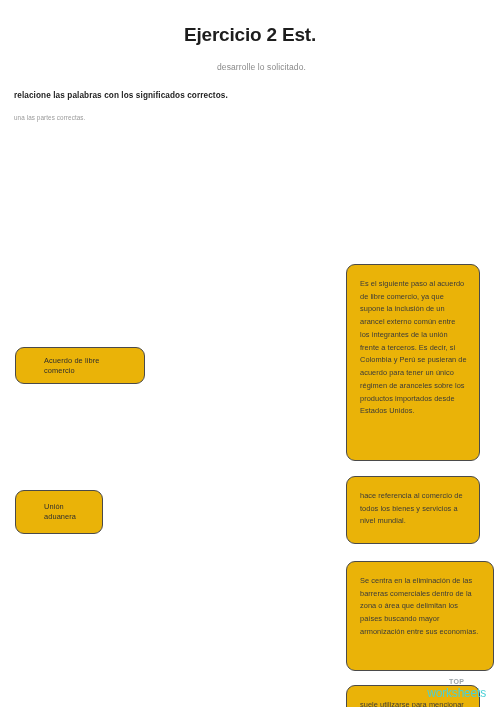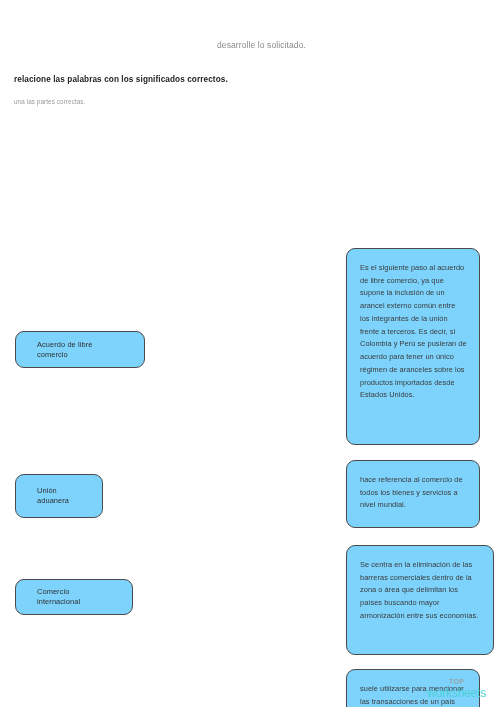--- a/index.html
+++ b/index.html
@@ -34,21 +34,21 @@
     font-size: 8.5px;
     color: #8a8a8a;
     margin-top: 16px;
     letter-spacing: 0.1px;
     padding-left: 23px;
   }
 
   
   .instructions {
     padding-left: 14px;
-    margin-top: 25px;
+    margin-top: 19px;
   }
 
   .instruction-main {
     font-size: 8.2px;
     font-weight: bold;
     color: #1d1d1d;
     letter-spacing: 0.1px;
   }
 
   .instruction-sub {
@@ -62,27 +62,27 @@
   .match-area {
     position: relative;
     width: 500px;
     height: 520px;
   }
 
   .match-box {
     position: absolute;
     border: 1.2px solid #4a4a4a;
     border-radius: 9px;
-    background: #7dd3fc;
+    background: #eab308;
     display: flex;
     align-items: center;
   }
 
   .term-box {
-    padding: 0 21px;
+    padding: 0 28px;
   }
 
   .term-label {
     font-size: 7.4px;
     color: #2e2e2e;
     letter-spacing: 0.1px;
     line-height: 1.3;
   }
 
   .def-box {
@@ -117,41 +117,39 @@
     font-size: 12px;
     color: #49d0d6;
     letter-spacing: -0.2px;
     margin-top: 2px;
   }
 </style>
 </head>
 <body>
 
 <div class="worksheet-header">
+  <div class="worksheet-title">Ejercicio 2 Est.</div>
   <div class="worksheet-subtitle">desarrolle lo solicitado.</div>
 </div>
 
 <div class="instructions">
   <div class="instruction-main">relacione las palabras con los significados correctos.</div>
   <div class="instruction-sub">una las partes correctas.</div>
 </div>
 
 <div class="match-area">
 
   <div class="match-box term-box" style="left:15px; top:226px; width:130px; height:37px;">
     <span class="term-label">Acuerdo de libre comercio</span>
   </div>
 
   <div class="match-box term-box" style="left:15px; top:369px; width:88px; height:44px;">
     <span class="term-label">Unión aduanera</span>
   </div>
 
-  <div class="match-box term-box" style="left:15px; top:474px; width:118px; height:36px;">
-    <span class="term-label">Comercio internacional</span>
-  </div>
 
   <div class="match-box def-box" style="left:346px; top:143px; width:134px; height:197px;">
     <span class="def-text">Es el siguiente paso al acuerdo de libre comercio, ya que supone la inclusión de un arancel externo común entre los integrantes de la unión frente a terceros. Es decir, si Colombia y Perú se pusieran de acuerdo para tener un único régimen de aranceles sobre los productos importados desde Estados Unidos.</span>
   </div>
 
   <div class="match-box def-box" style="left:346px; top:355px; width:134px; height:68px;">
     <span class="def-text">hace referencia al comercio de todos los bienes y servicios a nivel mundial.</span>
   </div>
 
   <div class="match-box def-box" style="left:346px; top:440px; width:148px; height:110px;">

